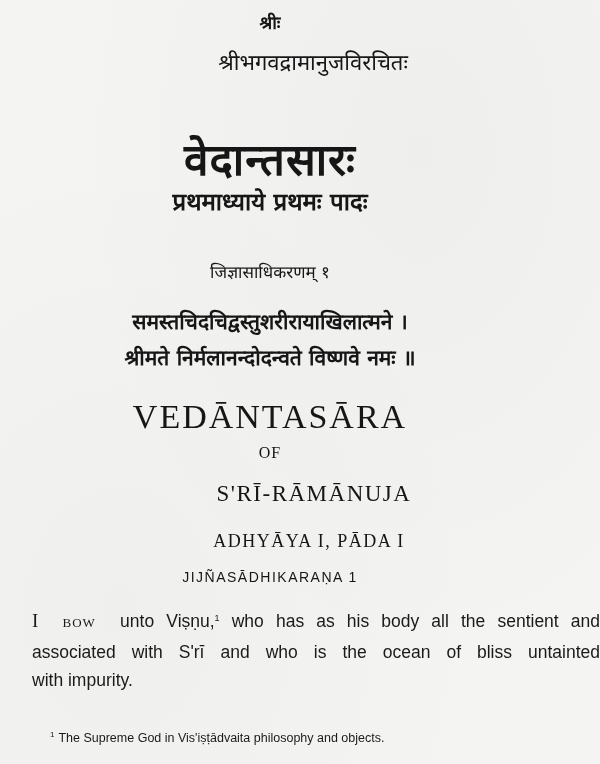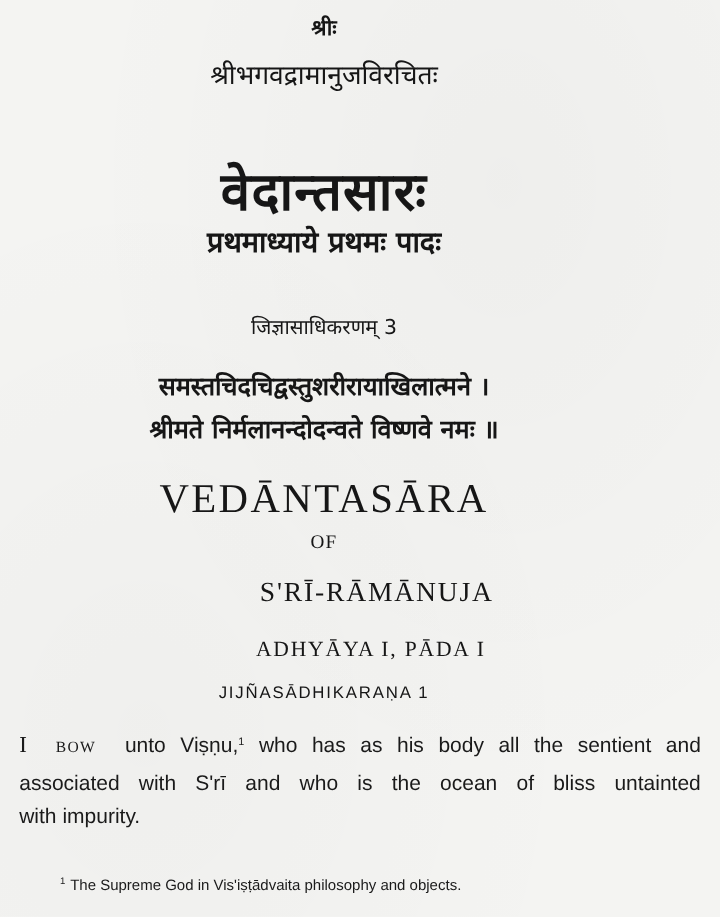--- a/index.html
+++ b/index.html
@@ -28,21 +28,21 @@
     left: 0;
     width: 540px;
     text-align: center;
     white-space: nowrap;
   }
   .dev {
     font-family: "DejaVu Sans", "Liberation Sans", sans-serif;
     font-weight: bold;
   }
   #sri { top: 10px; font-size: 18px; }
-  #author-line { top: 46px; font-size: 22px; font-weight: normal; }
+  #author-line { top: 46px; font-size: 22px; font-weight: normal; padding-left: 43px; }
   #title-dev { top: 128px; font-size: 44px; letter-spacing: 1px; }
   #chapter-dev { top: 184px; font-size: 24px; }
   #adhikarana-dev { top: 260px; font-size: 17px; font-weight: normal; }
   #verse1 { top: 307px; font-size: 21px; }
   #verse2 { top: 343px; font-size: 21px; }
 
   #title-en {
     top: 398px;
     font-family: "Liberation Serif", "DejaVu Serif", serif;
     font-size: 34px;
@@ -70,21 +70,21 @@
   }
   #adhikarana-en {
     top: 569px;
     font-family: Liberation Sans, sans-serif;
     font-size: 14px;
     letter-spacing: 1.5px;
   }
 
   .body-text {
     position: absolute;
-    left: 16px;
+    left: 32px;
     width: 568px;
     top: 604px;
     font-family: "Liberation Sans", "DejaVu Sans", sans-serif;
     font-size: 17.5px;
     line-height: 28.5px;
     text-align: justify;
     color: #1a1a1a;
   }
   .body-text .line {
     display: block;
@@ -125,21 +125,21 @@
 </style>
 </head>
 <body>
 
 <div class="page">
 
   <div id="sri" class="center dev">श्रीः</div>
   <div id="author-line" class="center dev">श्रीभगवद्रामानुजविरचितः</div>
   <div id="title-dev" class="center dev">वेदान्तसारः</div>
   <div id="chapter-dev" class="center dev">प्रथमाध्याये प्रथमः पादः</div>
-  <div id="adhikarana-dev" class="center dev">जिज्ञासाधिकरणम् 3</div>
+  <div id="adhikarana-dev" class="center dev">जिज्ञासाधिकरणम् १</div>
   <div id="verse1" class="center dev">समस्तचिदचिद्वस्तुशरीरायाखिलात्मने ।</div>
   <div id="verse2" class="center dev">श्रीमते निर्मलानन्दोदन्वते विष्णवे नमः ॥</div>
 
   <div id="of-en" class="center">OF</div>
   <div id="title-en" class="center">VEDĀNTASĀRA</div>
   <div id="author-en" class="center">S'RĪ-RĀMĀNUJA</div>
   <div id="section-en" class="center">ADHYĀYA I, PĀDA I</div>
   <div id="adhikarana-en" class="center">JIJÑASĀDHIKARAṆA 1</div>
 
   <div class="body-text">

